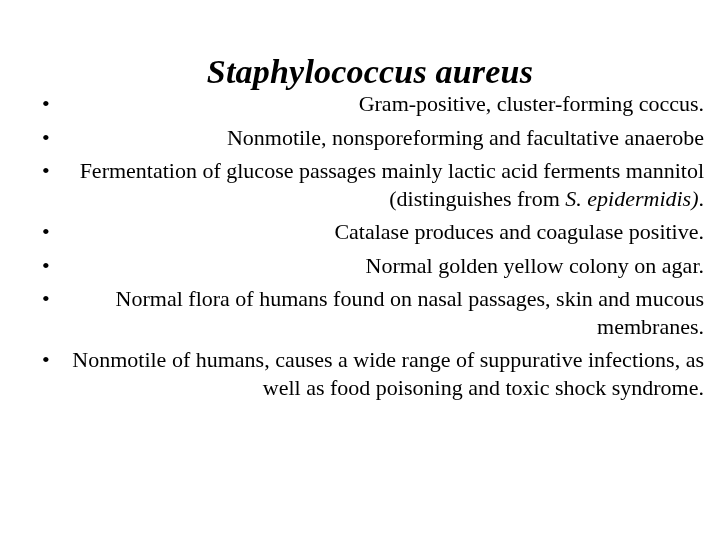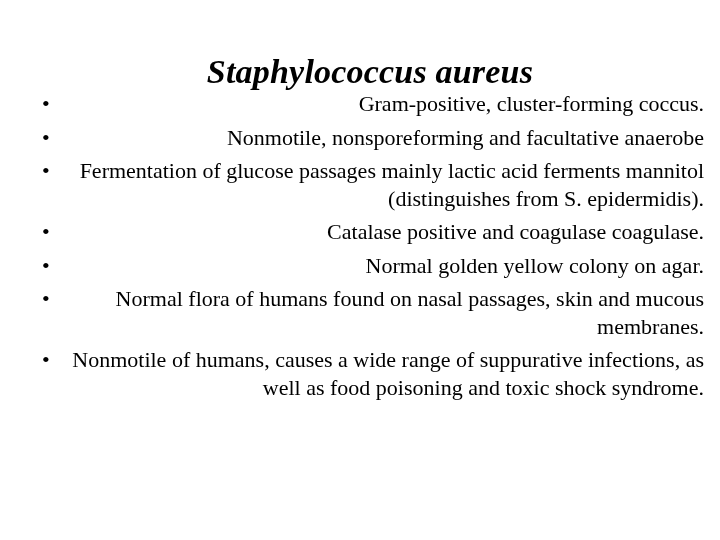--- a/index.html
+++ b/index.html
@@ -58,20 +58,21 @@
     width: 14px;
     font-size: 22px;
     line-height: 27.5px;
     text-align: left;
   }
   .bullet-text {
     display: block;
     text-align: right;
   }
   .sci-name {
+    font-style: italic;
   }
 </style>
 </head>
 <body>
 
 <div class="slide">
 
   <h1 class="slide-title">Staphylococcus aureus</h1>
 
   <div class="body-block">
@@ -86,21 +87,21 @@
       <span class="bullet-text">Nonmotile, nonsporeforming and facultative anaerobe</span>
     </div>
 
     <div class="bullet-item">
       <span class="bullet-mark">•</span>
       <span class="bullet-text"><span>Fermentation of glucose passages mainly lactic acid ferments mannitol (distinguishes from </span><span class="sci-name">S. epidermidis)</span><span>.</span></span>
     </div>
 
     <div class="bullet-item">
       <span class="bullet-mark">•</span>
-      <span class="bullet-text">Catalase positive and coagulase coagulase.</span>
+      <span class="bullet-text">Catalase produces and coagulase positive.</span>
     </div>
 
     <div class="bullet-item">
       <span class="bullet-mark">•</span>
       <span class="bullet-text">Normal golden yellow colony on agar.</span>
     </div>
 
     <div class="bullet-item">
       <span class="bullet-mark">•</span>
       <span class="bullet-text">Normal flora of humans found on nasal passages, skin and mucous membranes.</span>

